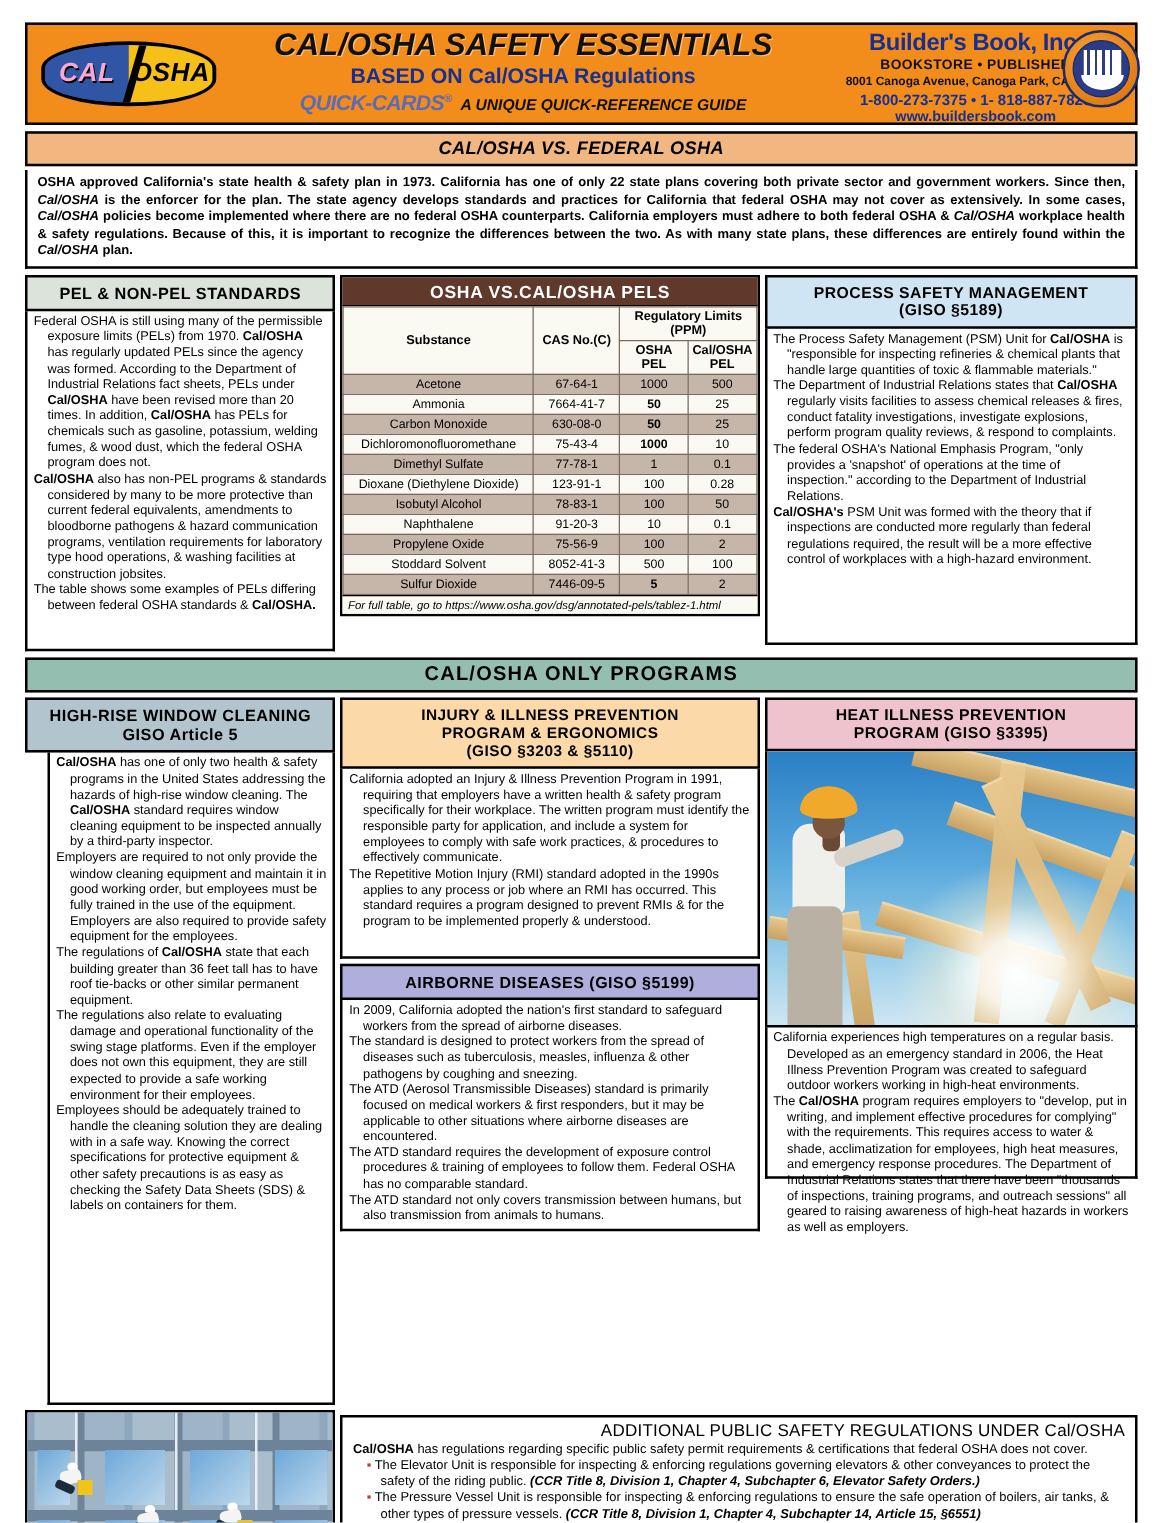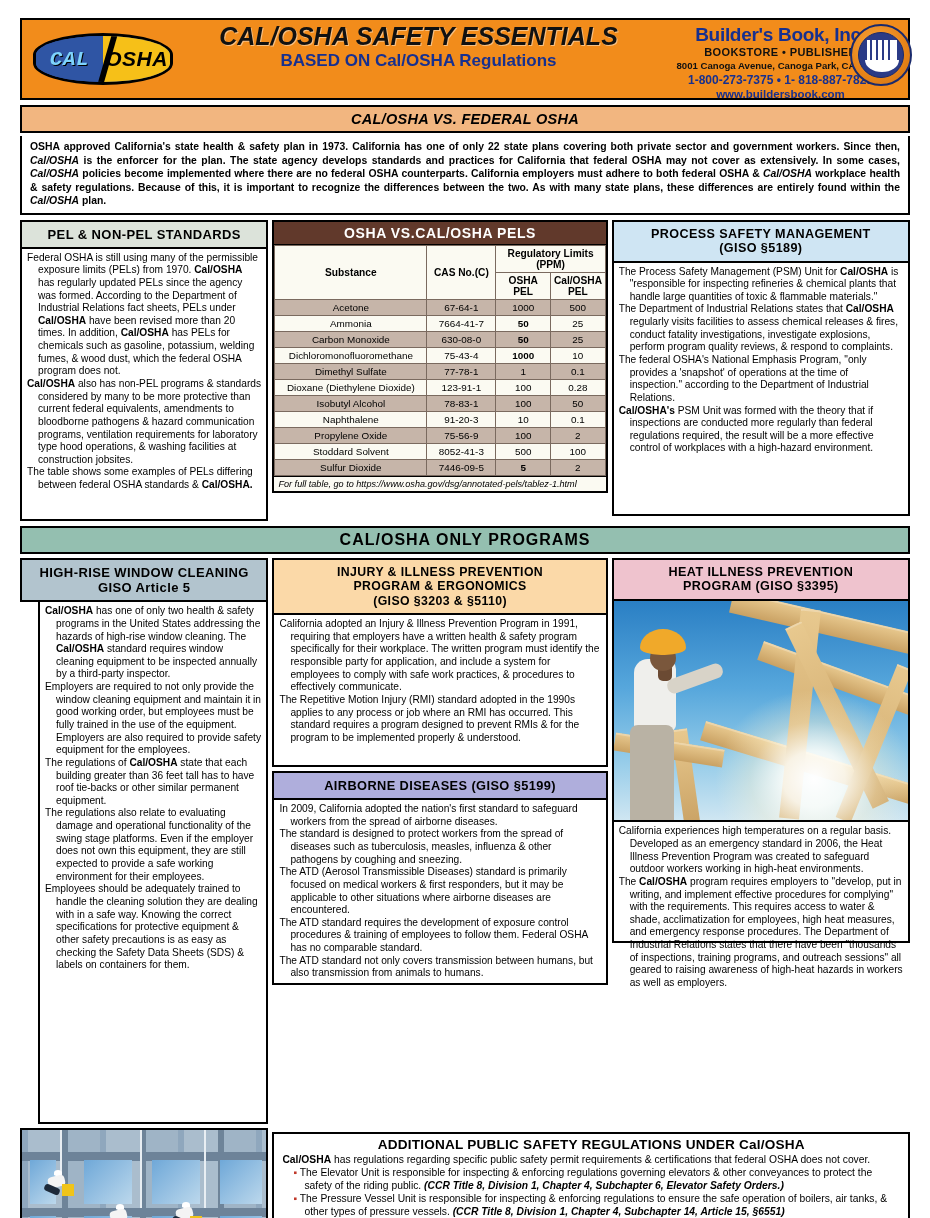--- a/index.html
+++ b/index.html
@@ -27,22 +27,22 @@
   }
   .calosha-logo .lhalf {
     width:50%; height:100%; background:#2F55A4;
     display:flex; align-items:center; justify-content:center;
   }
   .calosha-logo .rhalf {
     width:50%; height:100%; background:#F6C018;
     display:flex; align-items:center; justify-content:center;
   }
   .calosha-logo .lhalf span {
-    color:#7dd3fc; font-weight:bold; font-style:italic; font-size:21px;
-    letter-spacing:0.5px; font-family:Liberation Mono, monospace;
+    color:#f9a8d4; font-weight:bold; font-style:italic; font-size:21px;
+    letter-spacing:0.5px; font-family:Liberation Sans, sans-serif;
     text-shadow:1px 1px 0 #000;
   }
   .calosha-logo .rhalf span {
     color:#000; font-weight:bold; font-style:italic; font-size:21px;
     letter-spacing:0.5px; font-family:"Liberation Sans", sans-serif;
   }
   .logo-slash { position:absolute; left:50%; top:-6px; width:6px; height:70px;
     background:#000; transform:skewX(-16deg); }
 
   .header-center { flex:1; padding:3px 0 0 0; text-align:center; position:relative; }
@@ -154,21 +154,21 @@
   .glass { position:absolute; background:linear-gradient(135deg,#6fa8d8,#bcd8ec); }
   .rope { position:absolute; width:2px; background:#e8eef3; top:0; }
   .wkr { position:absolute; }
   .wkr .tor { position:absolute; width:17px; height:11px; background:#f4f4f4; border-radius:4px; transform:rotate(-14deg);}
   .wkr .leg { position:absolute; width:16px; height:7px; background:#1d2a3a; border-radius:3px; }
   .wkr .bag { position:absolute; width:12px; height:12px; background:#f0c419; }
   .wkr .hlm { position:absolute; width:8px; height:6px; background:#fff; border-radius:50% 50% 30% 30%;}
 
   
   .bottom-box { border:2px solid #000; margin-top:4px; padding:3px 8px 4px 8px; }
-  .bb-title { text-align:center; font-weight:bold; font-size:13.6px; letter-spacing:0.2px; margin-bottom:2px;}
+  .bb-title { text-align:right; font-weight:normal; font-size:13.6px; letter-spacing:0.2px; margin-bottom:2px;}
   .bottom-box p { margin:0; font-size:10.3px; line-height:1.26; padding-left:11px; text-indent:-11px;}
   .bottom-box p.bullet { padding-left:22px; text-indent:-11px; }
   .bullet-dot { color:#C0392B; font-weight:bold; }
   .ital-bold { font-style:italic; font-weight:bold; }
 
   .footer { text-align:center; font-size:11px; padding-top:16px; }
   .footer-rule { border-top:2px solid #000; margin-top:3px; }
 </style>
 </head>
 <body>
@@ -184,20 +184,24 @@
         <div class="rhalf">
             <span>OSHA</span>
           </div>
         <div class="logo-slash"></div>
       </div>
     </div>
 
     <div class="header-center">
       <div class="h-title1">CAL/OSHA  SAFETY ESSENTIALS</div>
       <div class="h-title2">BASED ON Cal/OSHA Regulations</div>
+      <div class="h-title3row">
+        <span class="h-quickcards"><span>QUICK-CARDS</span><sup>®</sup></span>
+        <span class="h-subtitle3">A UNIQUE QUICK-REFERENCE GUIDE</span>
+      </div>
     </div>
 
     <div class="header-right">
       <div class="bb-name">Builder's Book, Inc.</div>
       <div class="bb-sub">BOOKSTORE • PUBLISHER</div>
       <div class="bb-addr">8001 Canoga Avenue, Canoga Park, CA  91304</div>
       <div class="bb-phone">1-800-273-7375  •  1- 818-887-7828</div>
       <div class="bb-web">www.buildersbook.com</div>
       <div class="bb-seal">
         <div class="inner">

